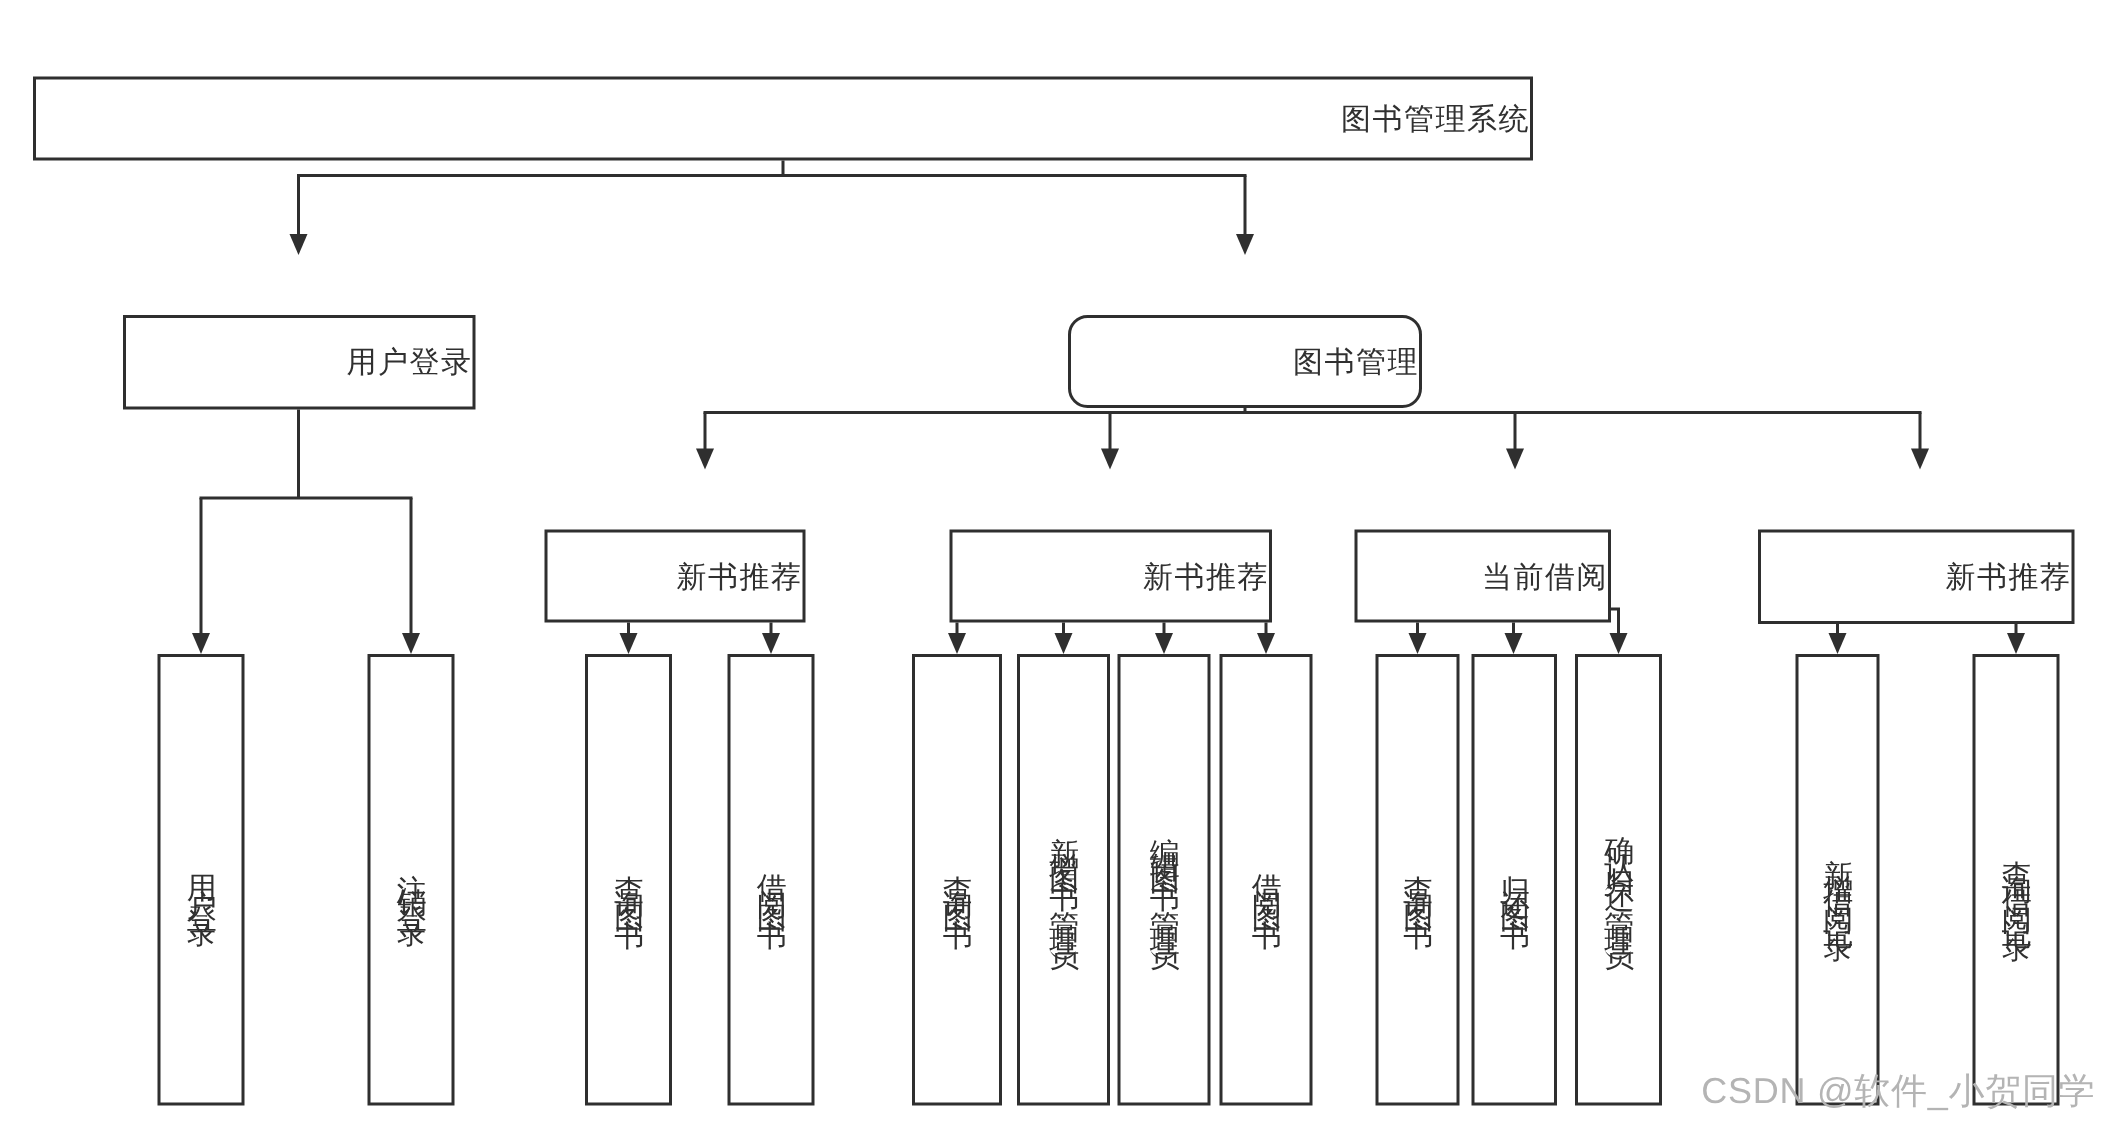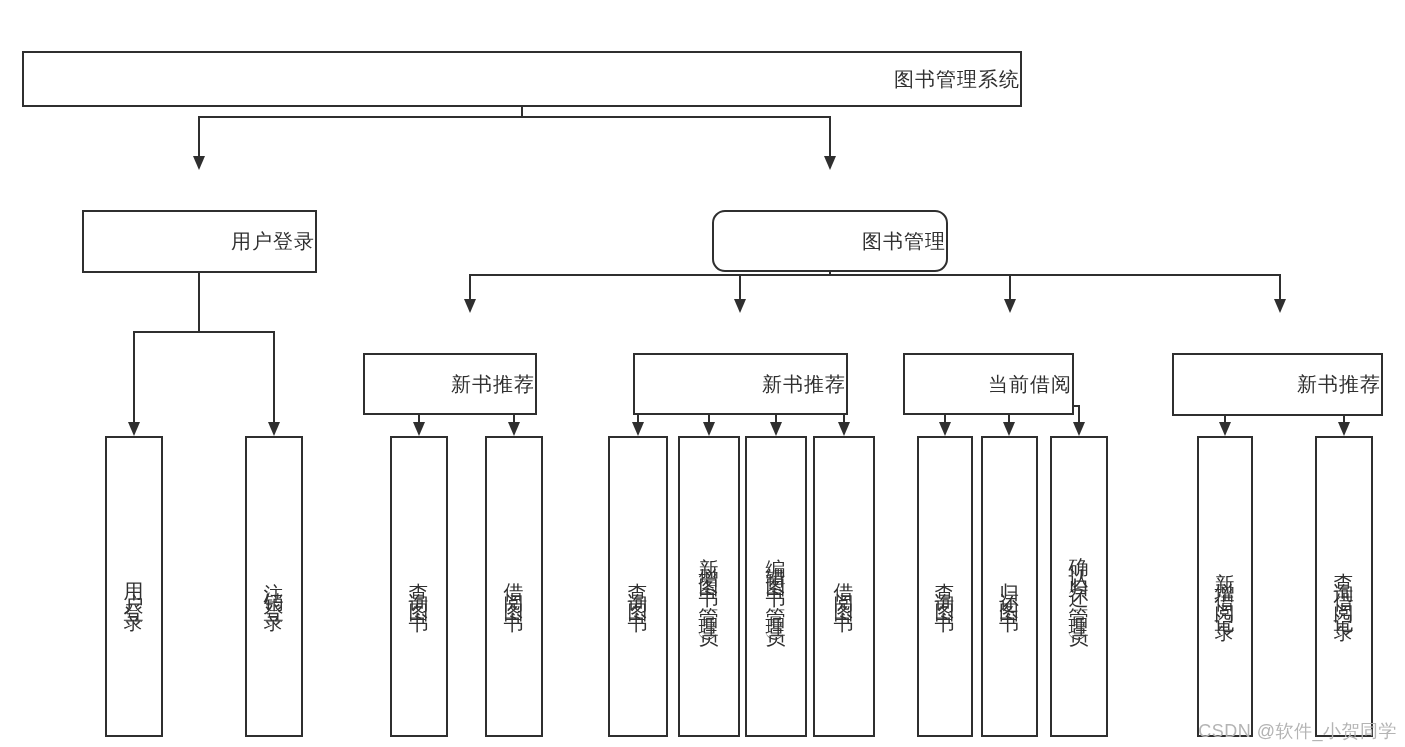--- a/index.html
+++ b/index.html
@@ -54,21 +54,21 @@
     height: 0;
     border-left: 6px solid transparent;
     border-right: 6px solid transparent;
     border-top: 14px solid #2f2f2f;
     z-index: 1;
   }
   .watermark {
     position: absolute;
     right: 8px;
     bottom: 4px;
-    font-size: 18px;
+    font-size: 24px;
     letter-spacing: 0.5px;
     color: #b4b4b4;
     z-index: 3;
   }
 </style>
 </head>
 <body>
 
 <div class="canvas">
 

